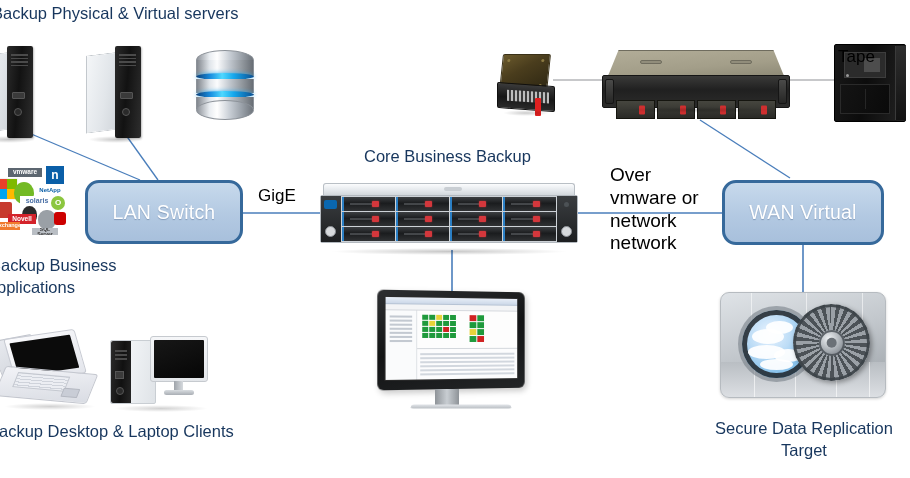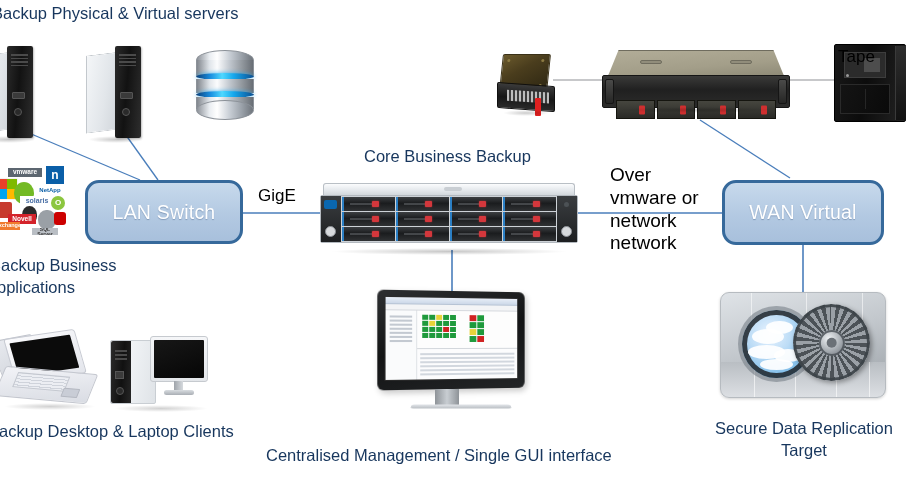--- a/index.html
+++ b/index.html
@@ -591,21 +591,20 @@
                 <i></i>
             </div>
           </div>
         </div>
       </div>
     </div>
     <div class="stand"></div>
     <div class="basef"></div>
   </div>
 
-  <div class="lbl" style="left:266px; top:446px;">Centralised Management / Single GUI interface</div>
 
   <div class="vault" style="left:720px; top:292px; width:166px; height:106px;">
     <div class="wallline" style="left:18%;"></div>
     <div class="wallline" style="left:52%;"></div>
     <div class="wallline" style="left:86%;"></div>
     <div class="floor">
       <i style="left:20%;"></i>
         <i style="left:45%;"></i>
         <i style="left:70%;"></i>
         <i style="left:90%;"></i>

